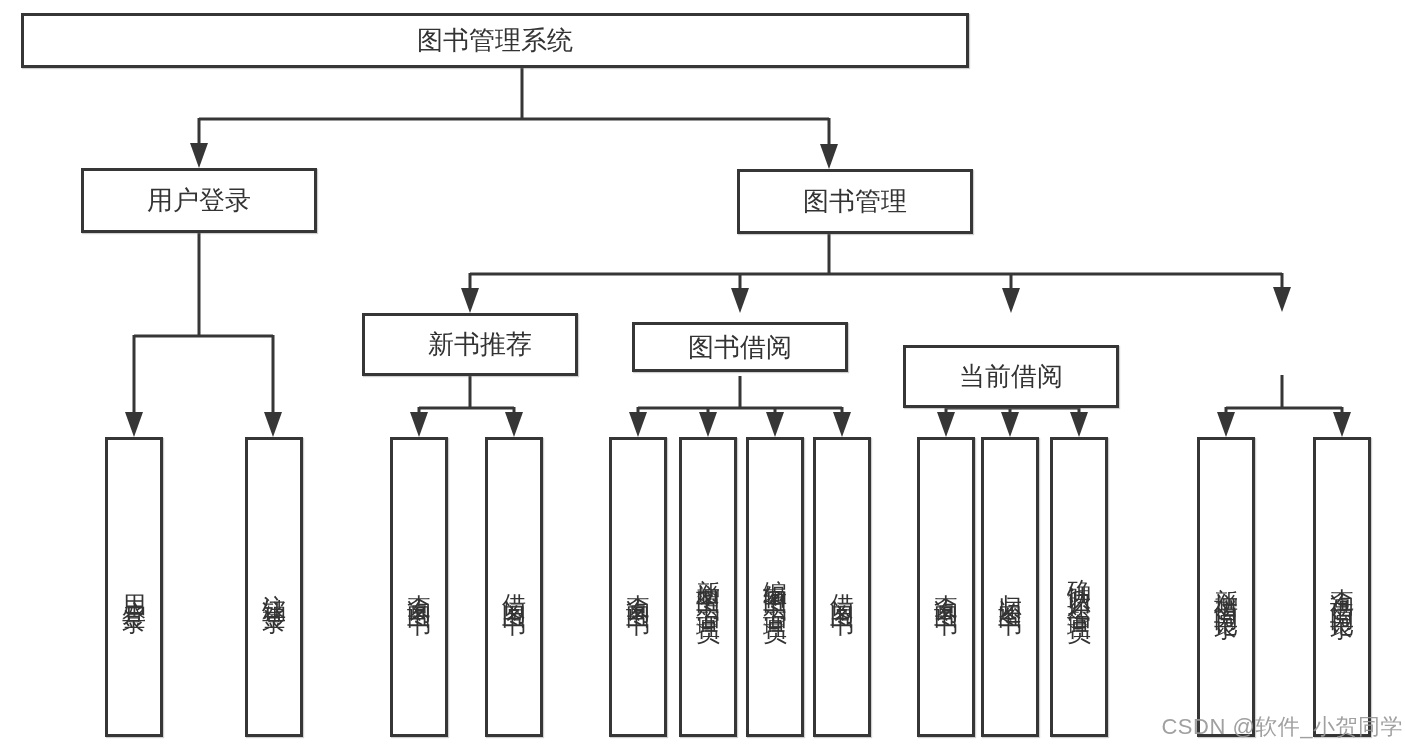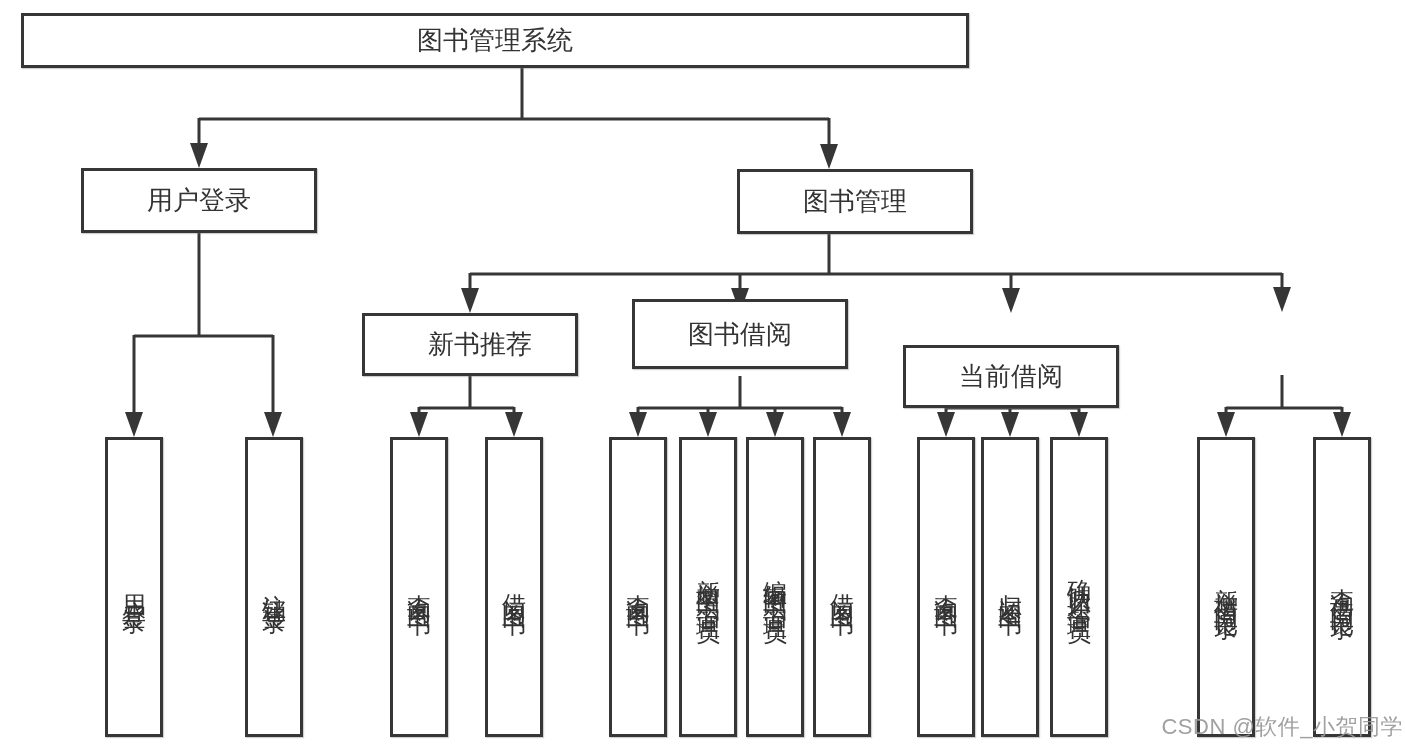--- a/index.html
+++ b/index.html
@@ -39,21 +39,21 @@
     height: 300px;
     white-space: normal;
   }
   
   .n-root          { left: 21px;   top: 13px;  width: 948px; height: 55px; }
   
   .n-user-login    { left: 81px;   top: 168px; width: 236px;  height: 65px; }
   .n-book-mgmt     { left: 711px;  top: 169px; width: 236px;  height: 65px; margin-left: 26px; }
   
   .n-new-book      { left: 362px;  top: 313px; width: 216px;  height: 63px; padding-left: 20px; }
-  .n-book-borrow   { left: 632px;  top: 299px; width: 216px;  height: 70px; }
+  .n-book-borrow   { left: 632px;  top: 322px; width: 216px;  height: 50px; }
   .n-cur-borrow    { left: 903px;  top: 313px; width: 216px;  height: 63px; margin-top: 32px; }
   .n-records       { left: 1174px; top: 312px; width: 216px;  height: 63px; }
   
   .n-v-user-login  { left: 105px;  }
   .n-v-logout      { left: 245px;  }
   .n-v-query-nb    { left: 390px;  }
   .n-v-borrow-nb   { left: 485px;  }
   .n-v-query-bb    { left: 609px;  }
   .n-v-add-book    { left: 679px;  }
   .n-v-edit-book   { left: 746px;  }

